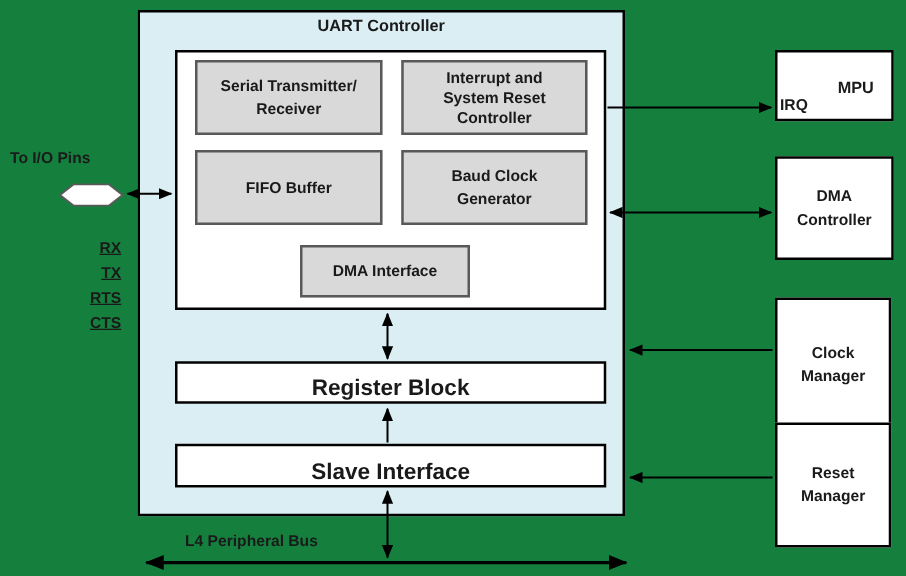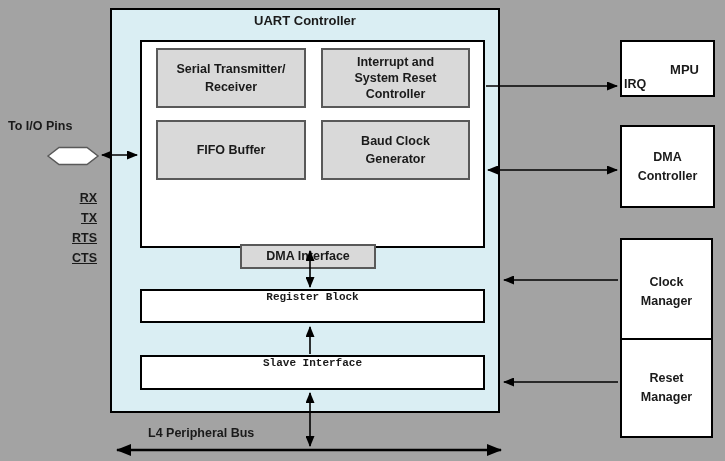--- a/index.html
+++ b/index.html
@@ -5,21 +5,21 @@
   * { margin: 0; padding: 0; box-sizing: border-box; }
   body {
     font-family: "Liberation Sans", "DejaVu Sans", sans-serif;
     background: #ffffff;
     width: 725px; height: 461px;
     overflow: hidden;
   }
   #canvas {
     position: relative;
     width: 725px; height: 461px;
-    background: #a3a3a3;
+    background: #15803d;
     color: #1a1a1a;
   }
   .lbl { white-space: pre-line; }
 
   
   .uart-box {
     position: absolute;
     left: 110px; top: 8px; width: 390px; height: 405px;
     background: #daeef3;
     border: 2px solid #000000;
@@ -45,30 +45,30 @@
     background: #d9d9d9;
     border: 2px solid #595959;
     display: flex; align-items: center; justify-content: center;
     text-align: center;
     font-size: 12.5px; font-weight: 600; line-height: 1.45;
   }
   .gb-serial    { left: 156px; top: 48px;  width: 150px; height: 60px; }
   .gb-interrupt { left: 321px; top: 48px;  width: 149px; height: 60px; line-height: 1.3; }
   .gb-fifo      { left: 156px; top: 120px; width: 150px; height: 60px; }
   .gb-baud      { left: 321px; top: 120px; width: 149px; height: 60px; }
-  .gb-dmaif     { left: 240px; top: 196px; width: 136px; height: 25px; margin-top: 48px; }
+  .gb-dmaif     { left: 240px; top: 196px; width: 136px; height: 42px; }
 
   
   .wbar {
     position: absolute;
     left: 140px; width: 345px;
     background: #ffffff;
     border: 2px solid #000000;
-    display: flex; align-items: flex-start; justify-content: center;
-    font-size: 11px; font-weight: 600; font-family: Liberation Mono, monospace;
+    display: flex; align-items: flex-end; justify-content: center;
+    font-size: 18px; font-weight: 600;
   }
   .wb-register { top: 289px; height: 34px; }
   .wb-slave    { top: 355px; height: 35px; }
 
   
   .ebox {
     position: absolute;
     background: #ffffff;
     border: 2px solid #000000;
     display: flex; align-items: center; justify-content: center;

